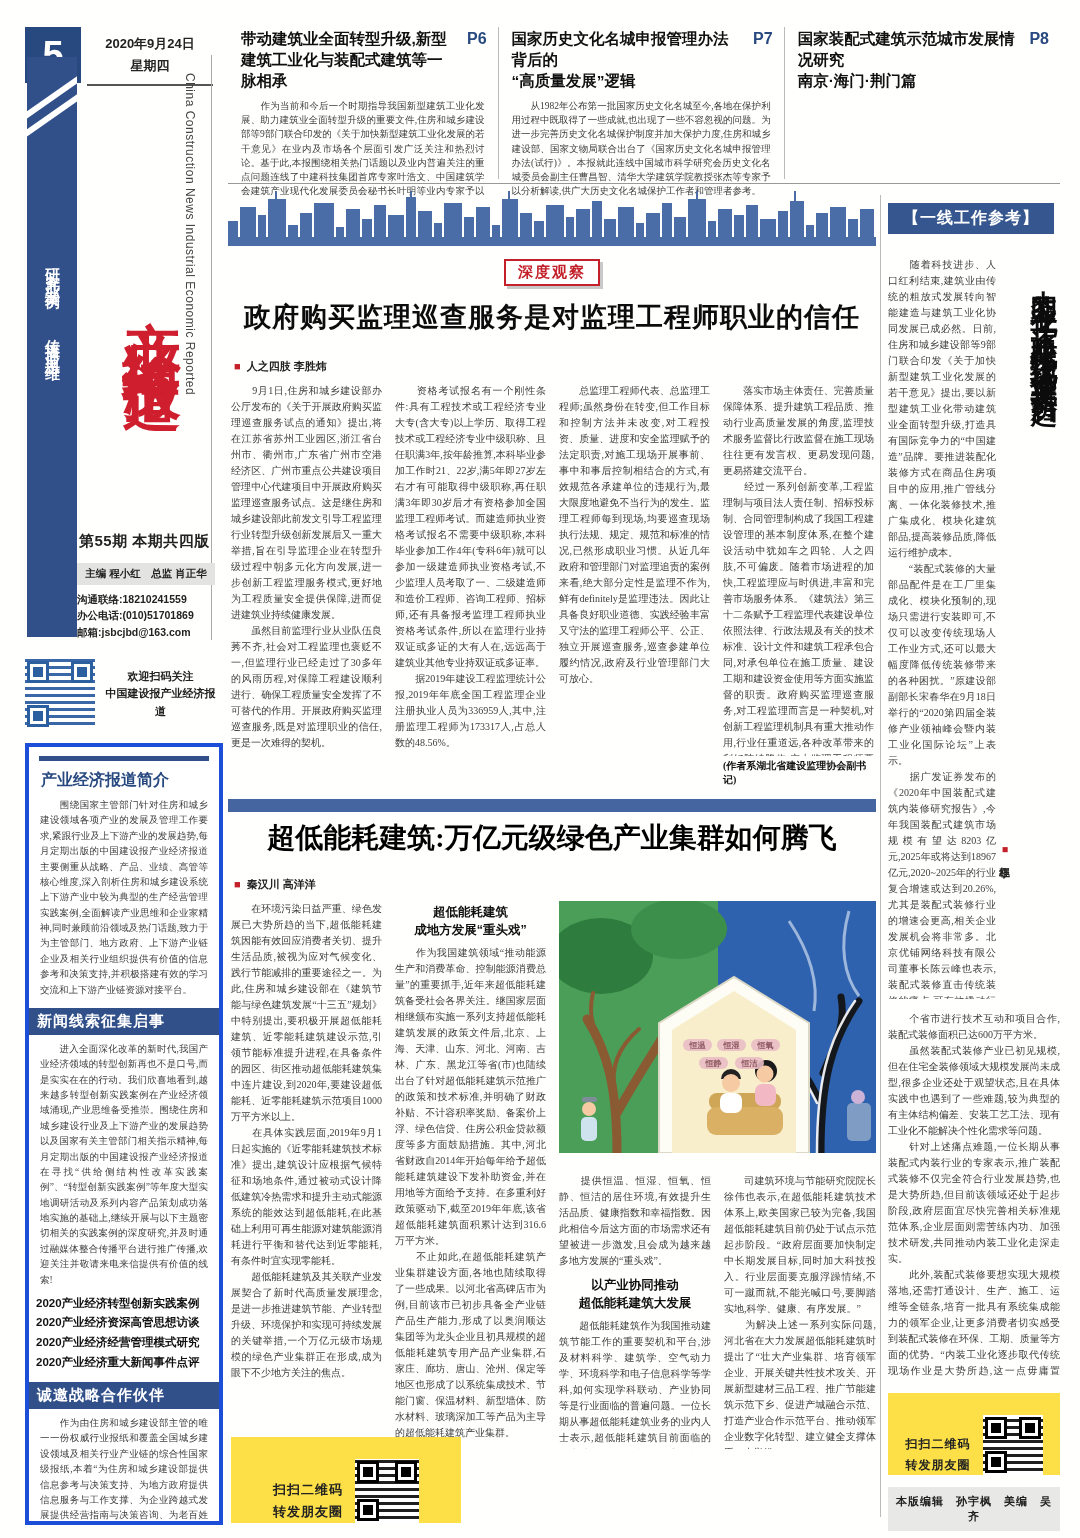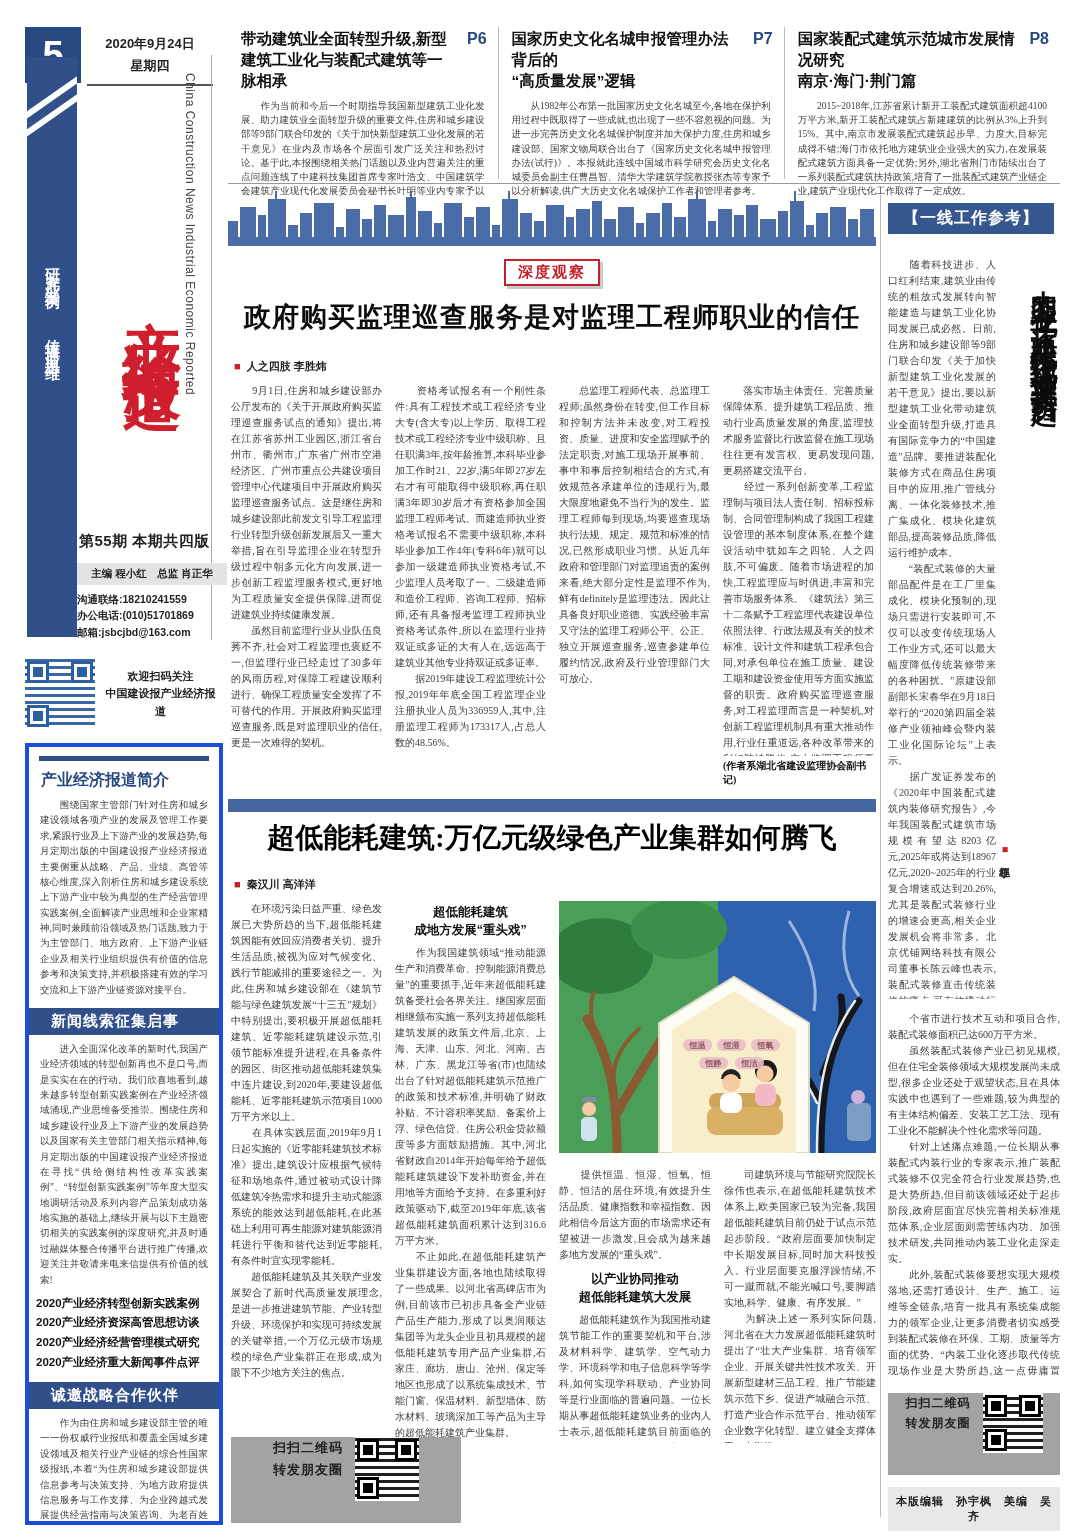--- a/index.html
+++ b/index.html
@@ -16,29 +16,29 @@
   .pagebox{left:0;top:2px;width:56px;height:56px;background:#27497f;color:#fff;font-size:38px;font-weight:bold;display:flex;align-items:center;justify-content:center}
   .dateblk{left:62px;top:8px;width:126px;text-align:center;font-weight:bold;font-size:13px;line-height:1.7;border-bottom:2px solid #555;padding-bottom:7px}
   .mastbox{left:0;top:30px;width:186px;height:585px;border-right:1px solid #aaa}
   .ribbon{left:2px;top:32px;width:50px;height:580px;background:#31508a;overflow:hidden}
   .ribbon i{position:absolute;left:-8px;width:70px;height:6px;background:#fff;transform:rotate(-35deg)}
   .ribbon i.s1{top:36px}.ribbon i.s2{top:54px}
   .ribbon-text{position:absolute;top:200px;left:50%;transform:translateX(-50%);writing-mode:vertical-rl;color:#fff;font-size:15px;font-weight:bold;letter-spacing:5px;white-space:pre}
   .redtitle{left:56px;top:62px;width:100px;height:440px;writing-mode:vertical-rl;text-align:center;font-size:58px;font-weight:900;color:#cf1f2e;letter-spacing:11px;line-height:1.05;font-family:"Liberation Serif","DejaVu Serif",serif}
   .engtitle{left:158px;top:48px;height:490px;writing-mode:vertical-rl;font-size:12px;color:#444;letter-spacing:.5px}
   .issue{left:54px;top:507px;width:136px;font-size:15px;font-weight:bold;letter-spacing:.5px}
-  .editors{left:52px;top:538px;width:150px;background:#e3e3e1;font-size:10.5px;font-weight:bold;text-align:center;padding:4px 0}
+  .editors{left:52px;top:538px;width:138px;background:#e3e3e1;font-size:10.5px;font-weight:bold;text-align:center;padding:4px 0}
   .contacts{left:52px;top:566px;width:140px;font-size:10.5px;font-weight:bold;line-height:1.55;white-space:pre-line}
   .qrrow{left:0;top:630px;width:192px;height:78px;display:flex;align-items:center;gap:9px}
   .qrcap{font-size:11px;font-weight:bold;line-height:1.6;text-align:center;white-space:pre-line}
   .secbox{left:0;top:718px;width:190px;height:774px;border:4px solid #1d4ed8;background:#fff;overflow:hidden}
   .bluebar-top{height:5px;background:#31508a;margin:9px 10px 9px}
   .intro-h{color:#28497f;font-weight:bold;font-size:16px;margin:0 12px 7px}
   .secbody{margin:0 11px 6px;font-size:9.5px;line-height:1.62}
-  .banner{background:#31508a;color:#fff;font-weight:bold;font-size:15px;padding:4px 22px;margin:10px 0 7px;letter-spacing:1px}
+  .banner{background:#31508a;color:#fff;font-weight:bold;font-size:15px;padding:4px 8px;margin:10px 0 7px;letter-spacing:1px}
   .boldlist{margin:4px 7px 2px;font-size:11.5px;font-weight:bold;line-height:1.7;white-space:pre-line;color:#111}
 
   
   .qr{position:relative;background:#fff;flex:none}
   .qr .dots{position:absolute;inset:0;background:repeating-linear-gradient(0deg,transparent 0 4px,rgba(0,0,0,.88) 4px 7px),repeating-linear-gradient(90deg,#fff 0 4px,transparent 4px 7px)}
   .qr .qf{position:absolute;width:16px;height:16px;border:3px solid #000;background:#000;box-shadow:inset 0 0 0 3px #fff}
   .qr .tl{top:2px;left:2px}.qr .tr{top:2px;right:2px}.qr .bl{bottom:2px;left:2px}
   .qr.blue .dots{background:repeating-linear-gradient(0deg,transparent 0 4px,rgba(40,90,160,.92) 4px 7px),repeating-linear-gradient(90deg,#fff 0 4px,transparent 4px 7px)}
   .qr.blue .qf{border-color:#2c5fa0;background:#2c5fa0}
 
@@ -64,24 +64,24 @@
   .col4wrap{display:flex;flex-direction:column}
   .col4wrap .bt{flex:1;overflow:hidden}
   .attrib{font-size:10px;font-weight:bold;padding-top:3px;color:#111;font-family:"Liberation Serif","DejaVu Serif",serif}
   .bluebar{top:614px;left:0;width:648px;height:13px;background:#44659f}
   .a2title{top:634px;width:100%;text-align:center;font-size:28px;font-weight:900;color:#000000;font-family:"Liberation Serif","DejaVu Serif",serif}
   .a2byline{top:692px;left:6px}
   .a2grid{top:716px;left:3px;width:645px;height:538px;display:flex;gap:13px}
   .a2grid .col{width:151px;height:538px}
   .a2right{width:317px;display:flex;flex-direction:column}
   .illo{flex:none}
-  .a2lower{display:flex;gap:13px;margin-top:14px;height:276px}
+  .a2lower{display:flex;gap:13px;margin-top:20px;height:276px}
   .a2lower .lcol{width:152px;height:276px;overflow:hidden}
   .subhead{font-size:12.5px;font-weight:bold;text-align:center;line-height:1.45;white-space:pre-line;margin:2px 0 6px;color:#111}
-  .qrshare{background:#a3a3a3;display:flex;align-items:flex-start;justify-content:center;gap:12px}
+  .qrshare{background:#fde047;display:flex;align-items:flex-end;justify-content:center;gap:12px}
   .qrshare .cap{font-size:13px;font-weight:bold;line-height:1.7;white-space:pre-line;letter-spacing:1px}
   .mainqr{top:1252px;left:3px;width:230px;height:86px}
 
   
   .vline{left:880px;top:195px;width:1px;height:1322px;background:#bbb}
   .rightcol{left:888px;top:195px;width:172px;height:1343px}
   .rbadge{top:8px;left:0;width:166px;background:#35568e;color:#fff;font-weight:bold;font-size:16px;padding:5px 0;text-align:center;letter-spacing:1px}
   .rupper{top:62px;left:0;width:172px;height:742px;display:flex}
   .rnarrow{width:108px;height:742px;overflow:hidden}
   .rtitlewrap{width:64px;position:relative}
@@ -155,21 +155,20 @@
     <div class="hitem" style="width:268px">
       <div class="htitle">国家历史文化名城申报管理办法背后的
 “高质量发展”逻辑</div>
       <div class="hpage">P7</div>
       <div class="hlead">　　从1982年公布第一批国家历史文化名城至今,各地在保护利用过程中既取得了一些成就,也出现了一些不容忽视的问题。为进一步完善历史文化名城保护制度并加大保护力度,住房和城乡建设部、国家文物局联合出台了《国家历史文化名城申报管理办法(试行)》。本报就此连线中国城市科学研究会历史文化名城委员会副主任曹昌智、清华大学建筑学院教授张杰等专家予以分析解读,供广大历史文化名城保护工作者和管理者参考。</div>
     </div>
     <div class="hitem" style="width:258px">
       <div class="htitle">国家装配式建筑示范城市发展情况研究
 南京·海门·荆门篇</div>
       <div class="hpage">P8</div>
-      <div class="hlead">　　2015~2018年,江苏省累计新开工装配式建筑面积超4100万平方米,新开工装配式建筑占新建建筑的比例从3%上升到15%。其中,南京市发展装配式建筑起步早、力度大,目标完成得不错;海门市依托地方建筑业企业强大的实力,在发展装配式建筑方面具备一定优势;另外,湖北省荆门市陆续出台了一系列装配式建筑扶持政策,培育了一批装配式建筑产业链企业,建筑产业现代化工作取得了一定成效。</div>
     </div>
   </div>
   <div class="abs hrule"></div>
 
   <div class="abs maincol">
 
     <svg class="abs skyline" width="648" height="58" viewBox="0 0 648 58">
       <g fill="#4a6da8">
         <rect x="0" y="46" width="648" height="9"></rect>
         <rect x="0" y="30" width="10" height="16"></rect>

